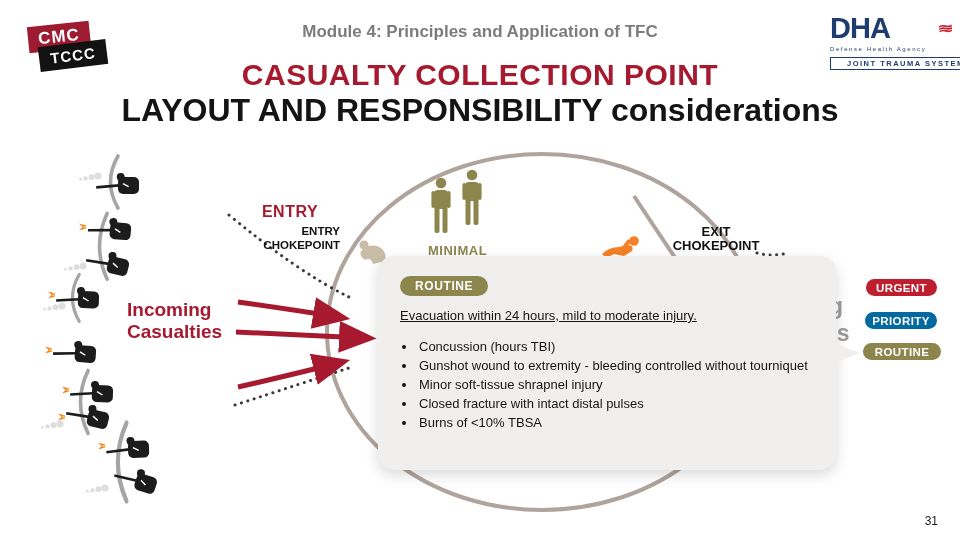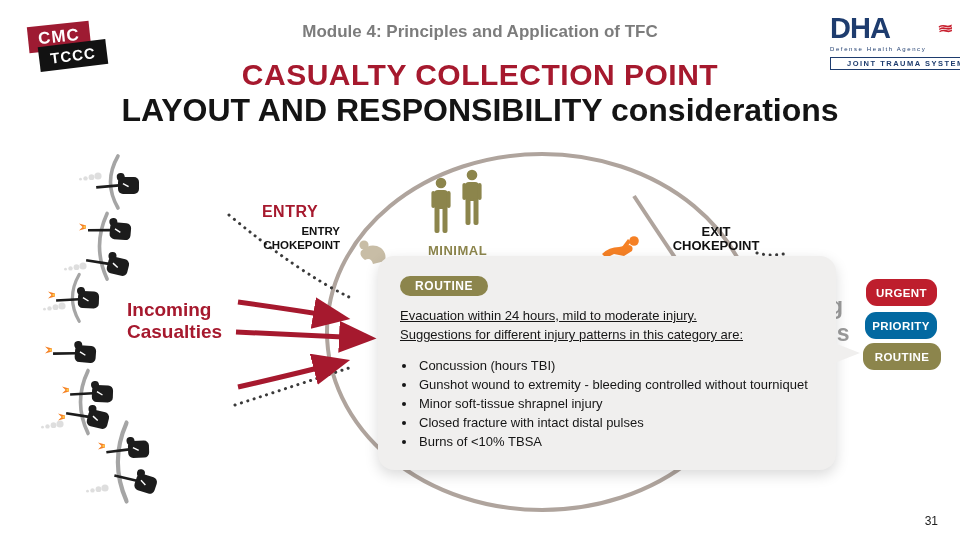--- a/index.html
+++ b/index.html
@@ -47,21 +47,21 @@
     padding:20px 22px;box-sizing:border-box;}
   .tooltip-tail{position:absolute;left:832px;top:342px;width:0;height:0;z-index:3;
     border-top:11px solid transparent;border-bottom:11px solid transparent;
     border-left:28px solid #F0EFEE;}
   .badge{display:inline-block;background:#8C854C;color:#fff;font-weight:bold;font-size:12px;
     letter-spacing:.6px;padding:3px 15px;border-radius:11px;}
   .tip-intro{margin:10px 0 0 0;font-size:13px;line-height:19px;color:#161616;text-decoration:underline;}
   .tip-list{margin:12px 0 0 0;padding-left:17px;font-size:13px;line-height:19px;color:#161616;}
   .tip-list li{padding-left:2px;}
   
-  .pill{position:absolute;z-index:4;height:27px;border-radius:11px;color:#fff;
+  .pill{position:absolute;z-index:4;height:17px;border-radius:11px;color:#fff;
     font-weight:bold;font-size:11.5px;letter-spacing:.4px;display:flex;
     align-items:center;justify-content:center;cursor:pointer;}
   .pill-urgent{left:866px;top:279px;width:71px;}
   .pill-priority{left:865px;top:312px;width:72px;}
   .pill-routine{left:863px;top:343px;width:78px;}
   
   .diagram-svg{position:absolute;left:0;top:0;z-index:1;}
   .page-num{position:absolute;right:22px;bottom:12px;font-size:12px;color:#222;}
 </style>
 </head>
@@ -209,21 +209,20 @@
     <div>Casualties</div>
   </div>
   <div class="lbl outgoing">
     <div>Outgoing</div>
     <div>Casualties</div>
   </div>
 
   <div class="tooltip">
     <span class="badge" style="background-color: rgb(140, 133, 76);">ROUTINE</span>
     <p class="tip-intro"><span>Evacuation within 24 hours, mild to moderate injury.</span><br>
-      <span>Suggestions for different injury patterns in this category are:</span>
     </p>
     <ul class="tip-list">
       <li>Concussion (hours TBI)</li>
       <li>Gunshot wound to extremity - bleeding controlled without tourniquet</li>
       <li>Minor soft-tissue shrapnel injury</li>
       <li>Closed fracture with intact distal pulses</li>
       <li>Burns of &lt;10% TBSA</li>
     </ul>
   </div>
   <div class="tooltip-tail"></div>

